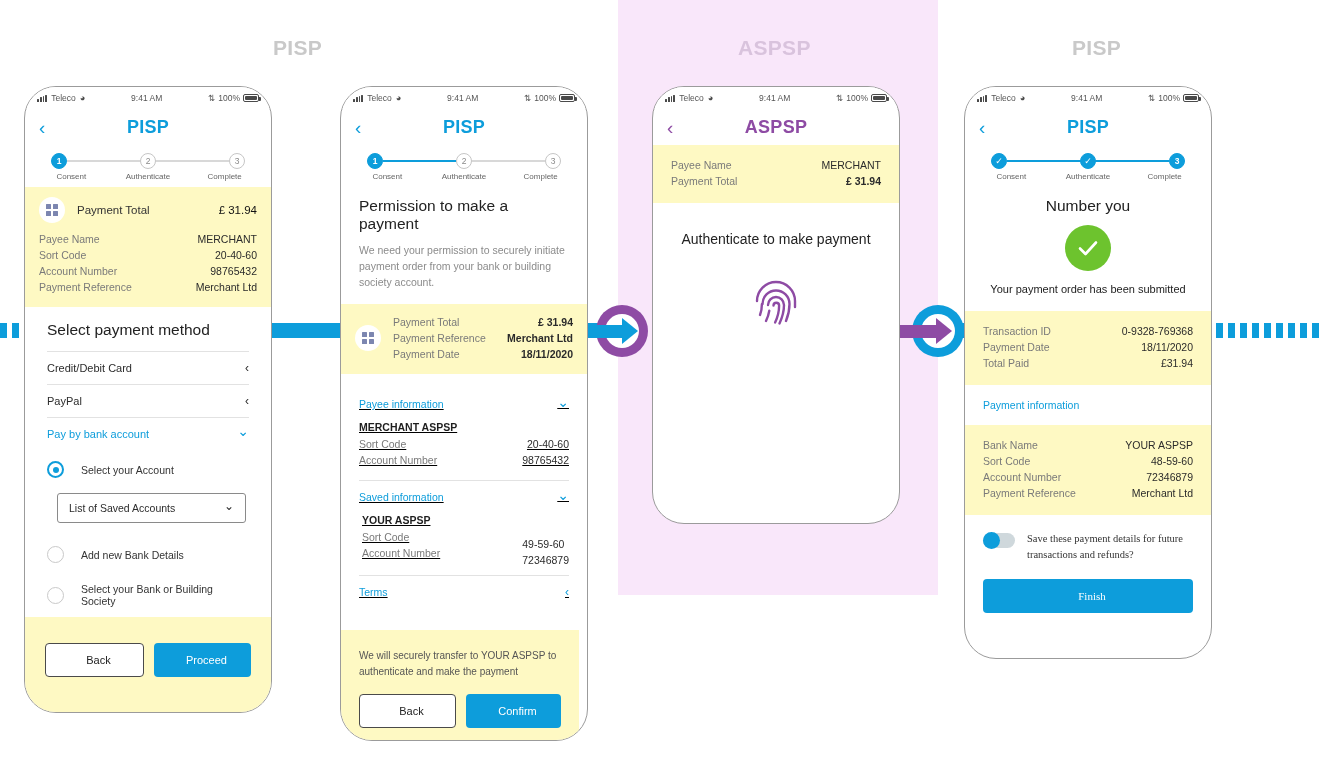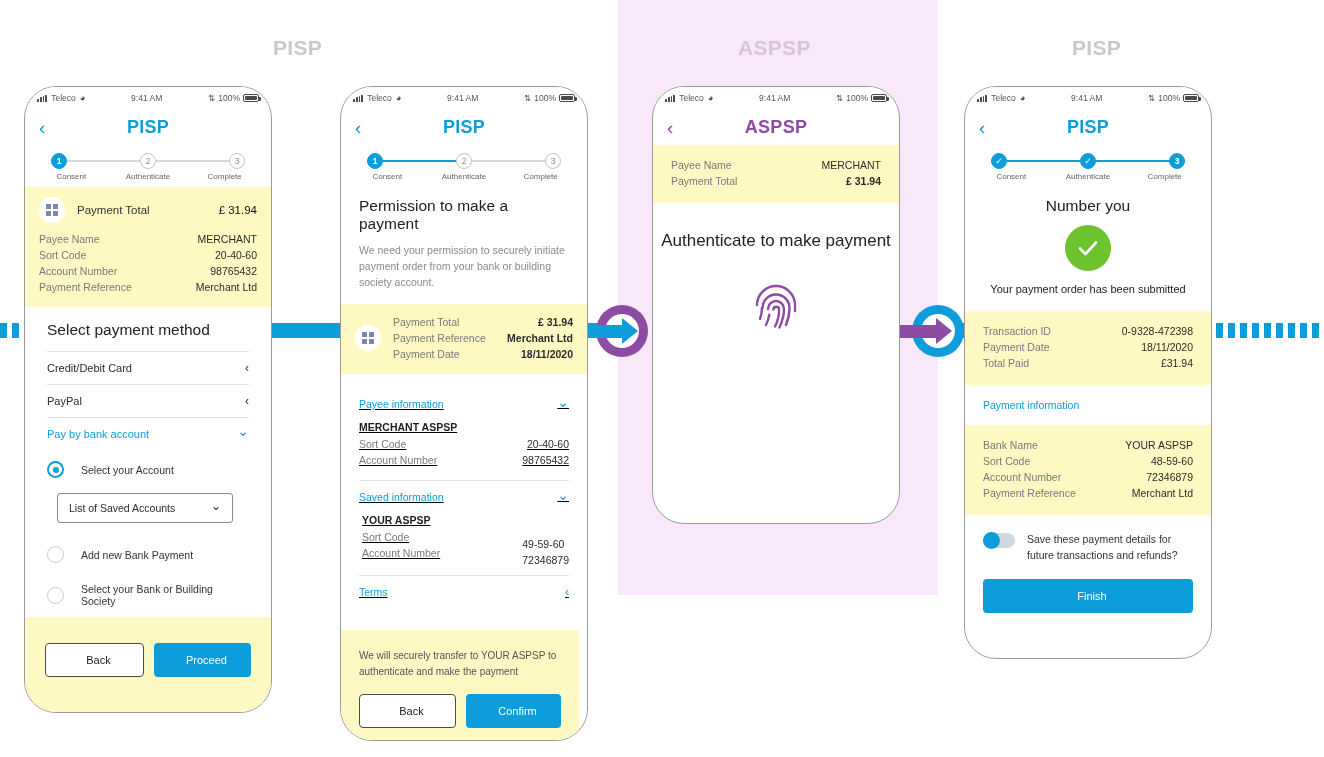--- a/index.html
+++ b/index.html
@@ -275,28 +275,28 @@
       <div class="pm-row link">
         <span>Pay by bank account</span>
         <span class="chev" style="font-size:14px; margin-top:-6px;">⌄</span>
       </div>
 
       <div class="radio-row" style="margin-top:4px;">
         <span class="radio on"></span>
         <span class="radio-label">Select your Account</span>
       </div>
 
-      <div class="select-box" style="margin:8px 16px 0 10px;">
+      <div class="select-box" style="margin:8px 3px 0 10px;">
         <span>List of Saved Accounts</span>
         <span class="chev" style="margin-top:-5px;">⌄</span>
       </div>
 
       <div class="radio-row" style="margin-top:16px;">
         <span class="radio"></span>
-        <span class="radio-label">Add new Bank Payment</span>
+        <span class="radio-label">Add new Bank Details</span>
       </div>
       <div class="radio-row" style="margin-top:6px;">
         <span class="radio"></span>
         <span class="radio-label">Select your Bank or Building Society</span>
       </div>
     </div>
 
     <div class="grey-block" style="position:absolute; left:0; right:0; bottom:0; height:95px; padding:26px 20px 0;">
       <div class="btn-row">
         <div class="btn btn-outline">Back</div>
@@ -467,21 +467,21 @@
           <span class="k">Payee Name</span>
           <span class="v">MERCHANT</span>
         </div>
       <div class="kv-row">
           <span class="k">Payment Total</span>
           <span class="v bold">£ 31.94</span>
         </div>
     </div>
 
     <div class="white-block" style="padding-top:28px; text-align:center;">
-      <div style="font-size:17px; color:#222;text-align:center;">Authenticate to make payment</div>
+      <div style="font-size:14px; color:#222;text-align:center;">Authenticate to make payment</div>
       <div style="margin-top:30px; display:flex; justify-content:center;">
         <svg class="fingerprint" viewBox="0 0 46 52" fill="none" stroke="#8e4ba4" stroke-width="2.4" stroke-linecap="round">
           <path d="M4 24a19 19 0 0 1 38 0v6"></path>
           <path d="M9.5 27a13.5 13.5 0 0 1 27 0c0 7-1.5 12-3.5 17"></path>
           <path d="M15 28a8 8 0 0 1 16 0c0 8-2 13-4.5 18.5"></path>
           <path d="M20.5 28.5a2.8 2.8 0 0 1 5.6 0c0 7.5-1.6 12-4 17"></path>
           <path d="M7 38c1.3-3.5 1.9-7.2 1.9-10.8"></path>
           <path d="M13 44c1.6-3.4 2.7-6.8 3.3-10.3"></path>
         </svg>
       </div>
@@ -538,21 +538,21 @@
               <path d="M4 12.5l5.5 5.5L20 6.5"></path>
             </svg>
         </span>
       </div>
       <div style="margin-top:12px; font-size:11px; color:#222;">Your payment order has been submitted</div>
     </div>
 
     <div class="grey-block" style="padding:12px 18px 14px;">
       <div class="kv-row">
           <span class="k">Transaction ID</span>
-          <span class="v">0-9328-472398</span>
+          <span class="v">0-9328-769368</span>
         </div>
       <div class="kv-row">
           <span class="k">Payment Date</span>
           <span class="v">18/11/2020</span>
         </div>
       <div class="kv-row">
           <span class="k">Total Paid</span>
           <span class="v">£31.94</span>
         </div>
     </div>
@@ -573,21 +573,21 @@
       <div class="kv-row">
           <span class="k">Account Number</span>
           <span class="v">72346879</span>
         </div>
       <div class="kv-row">
           <span class="k">Payment Reference</span>
           <span class="v">Merchant Ltd</span>
         </div>
     </div>
 
-    <div class="white-block" style="padding:16px 18px 0;">
+    <div class="white-block" style="padding:16px 18px 0;font-family:Liberation Serif, serif;">
       <div style="display:flex; align-items:flex-start; gap:12px;">
         <span class="toggle" style="margin-top:2px;">
             <i></i>
           </span>
         <span style="font-size:10.5px; color:#333; line-height:16px;">Save these payment details for future transactions and refunds?</span>
       </div>
       <div class="btn btn-primary" style="margin-top:16px; height:34px;">Finish</div>
     </div>
   </div>
 

